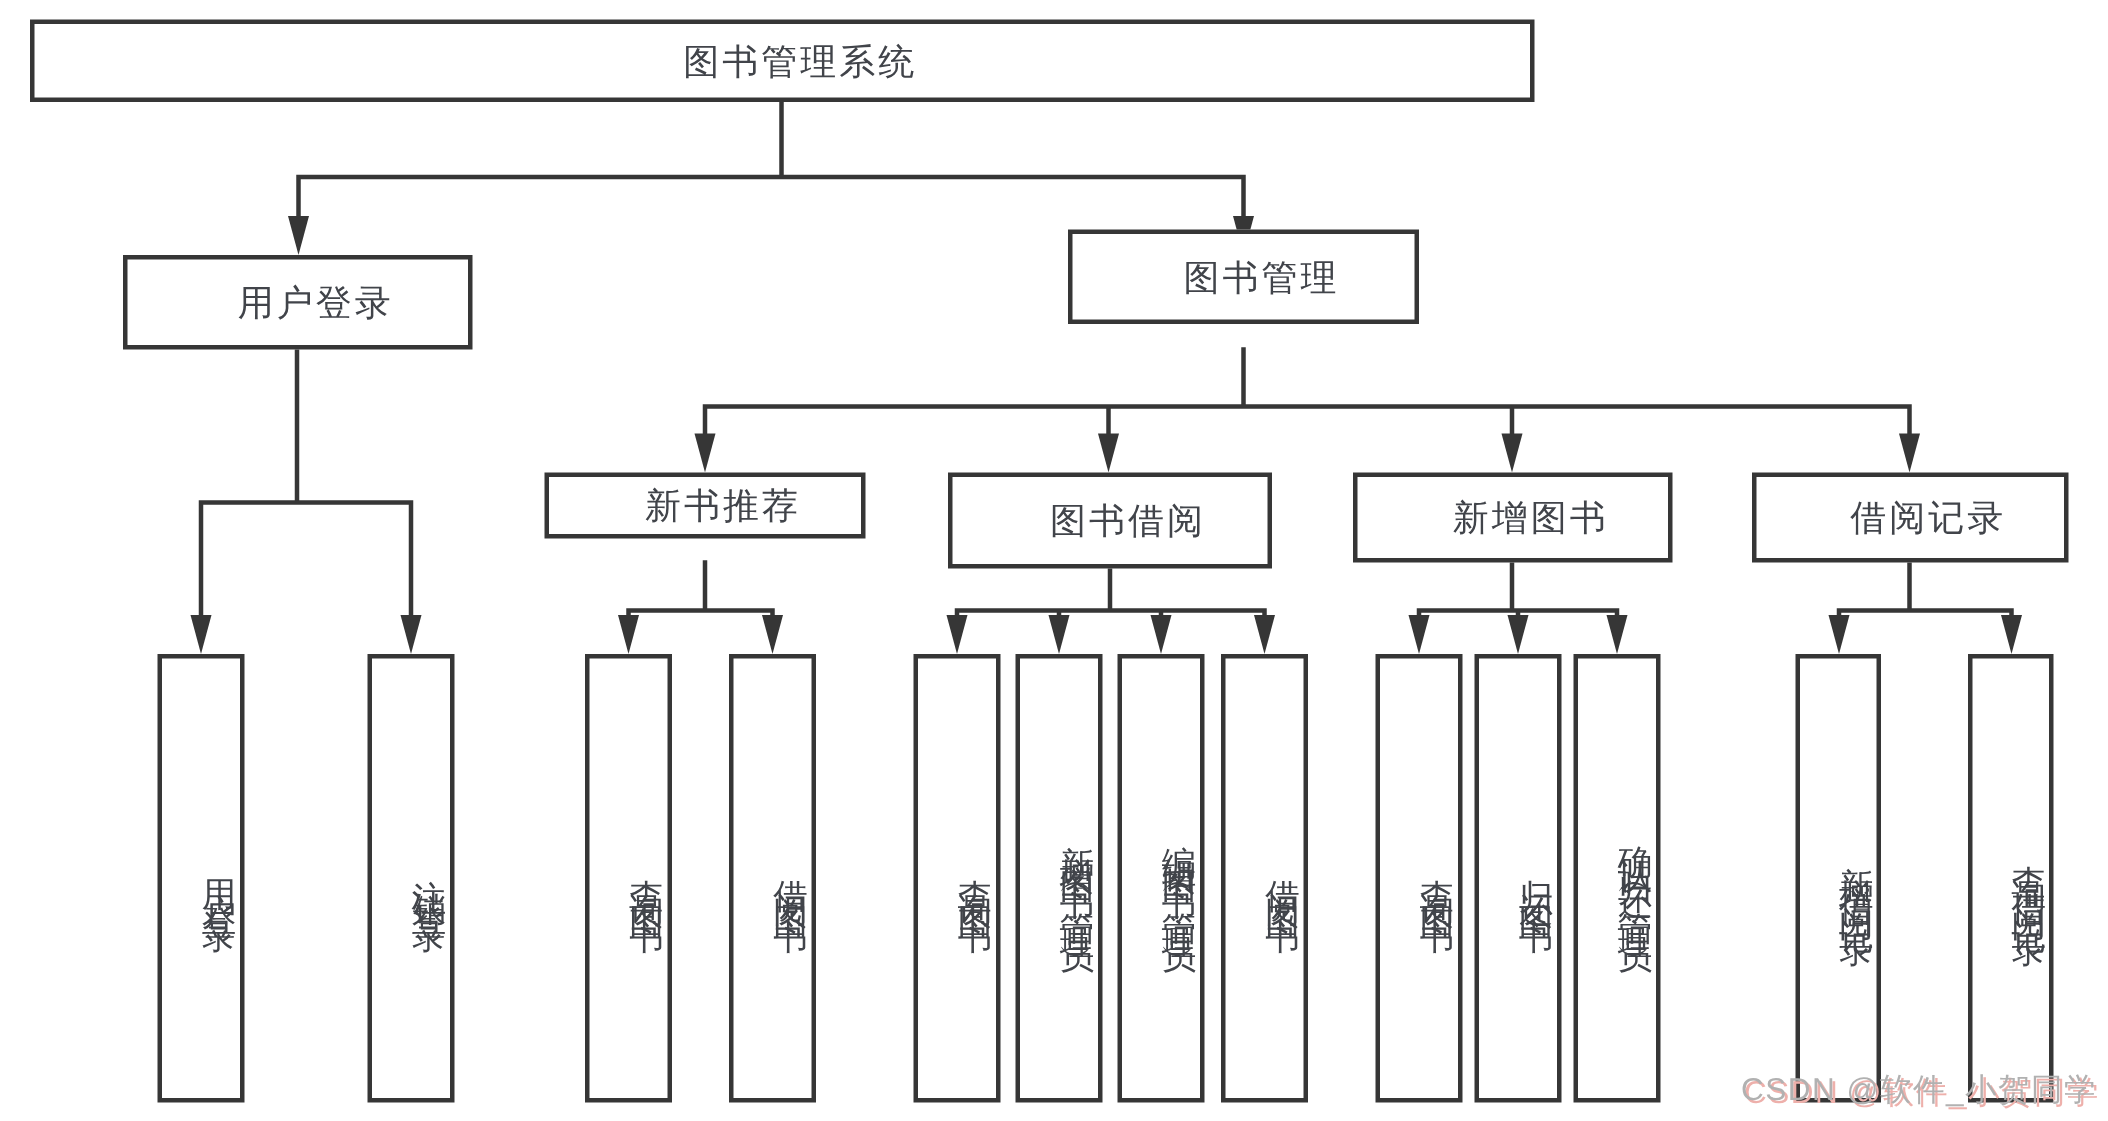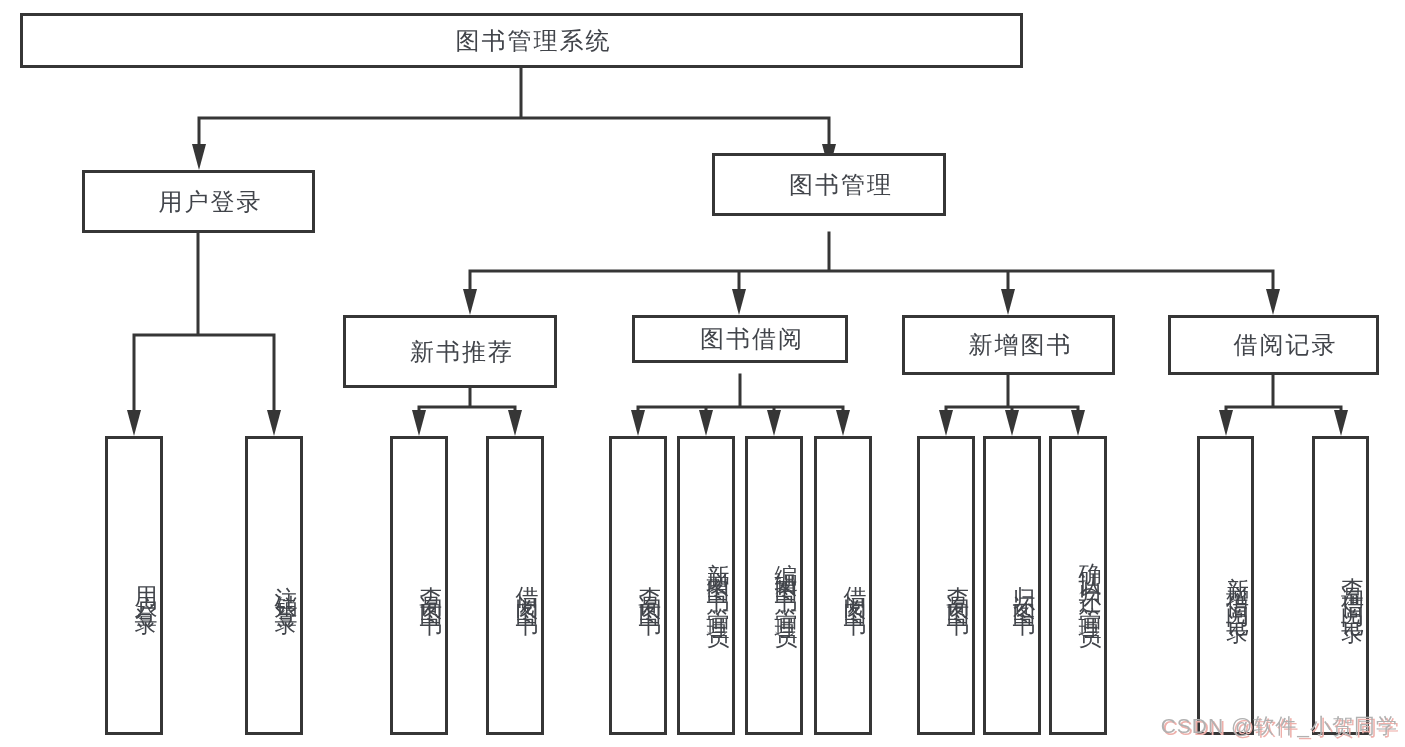--- a/index.html
+++ b/index.html
@@ -106,24 +106,24 @@
     <span>图书管理系统</span>
   </div>
 
   <div class="node hbox" style="left:82px;top:170px;width:233px;height:63px">
     <span>用户登录</span>
   </div>
   <div class="node hbox" style="left:712px;top:153px;width:234px;height:63px">
     <span>图书管理</span>
   </div>
 
-  <div class="node hbox" style="left:343px;top:315px;width:214px;height:73px">
+  <div class="node hbox" style="left:363px;top:315px;width:214px;height:44px">
     <span>新书推荐</span>
   </div>
-  <div class="node hbox" style="left:632px;top:315px;width:216px;height:48px">
+  <div class="node hbox" style="left:632px;top:315px;width:216px;height:64px">
     <span>图书借阅</span>
   </div>
   <div class="node hbox" style="left:902px;top:315px;width:213px;height:60px">
     <span>新增图书</span>
   </div>
   <div class="node hbox" style="left:1168px;top:315px;width:211px;height:60px">
     <span>借阅记录</span>
   </div>
 
   <div class="node vbox" style="left:105px;top:436px;width:58px;height:299px">

